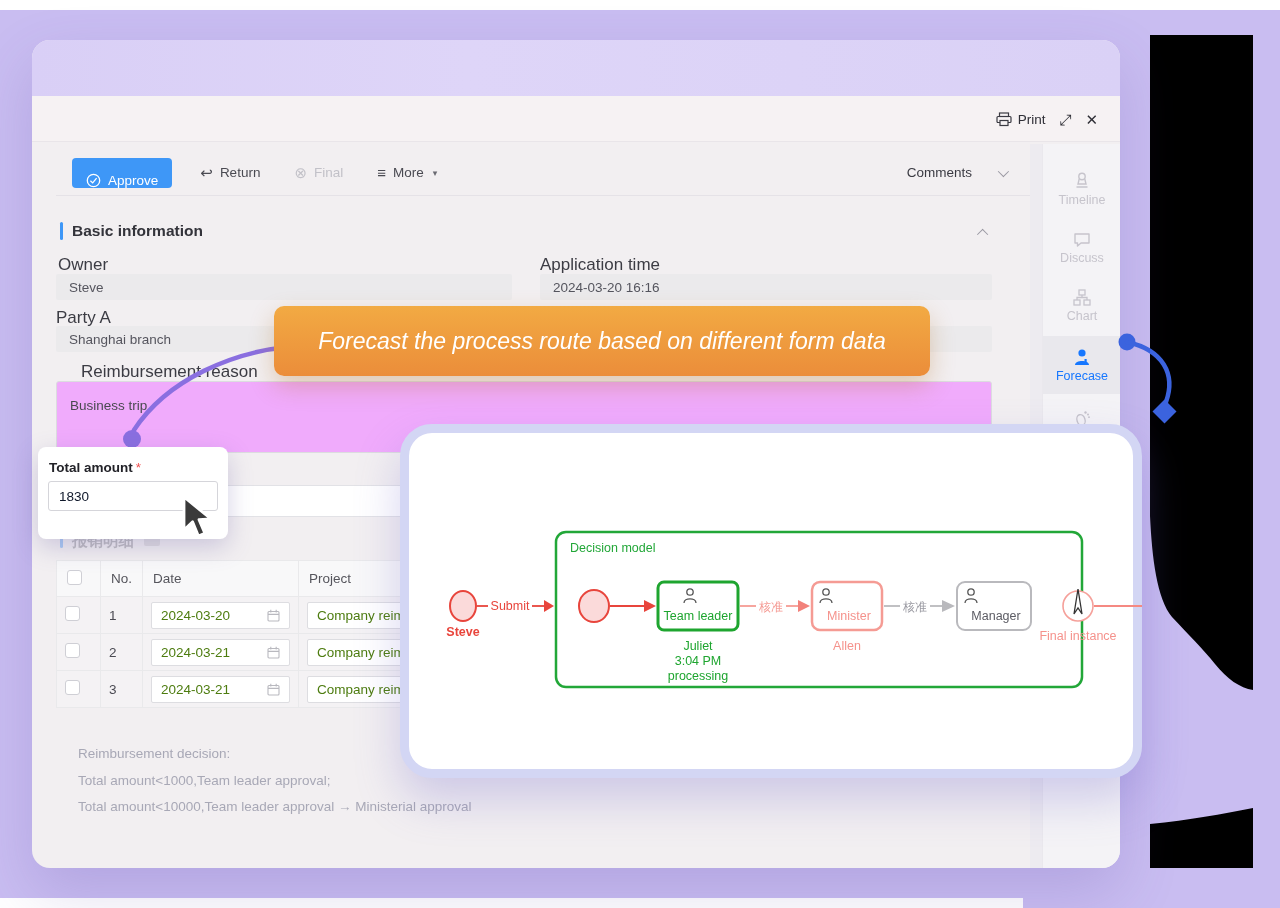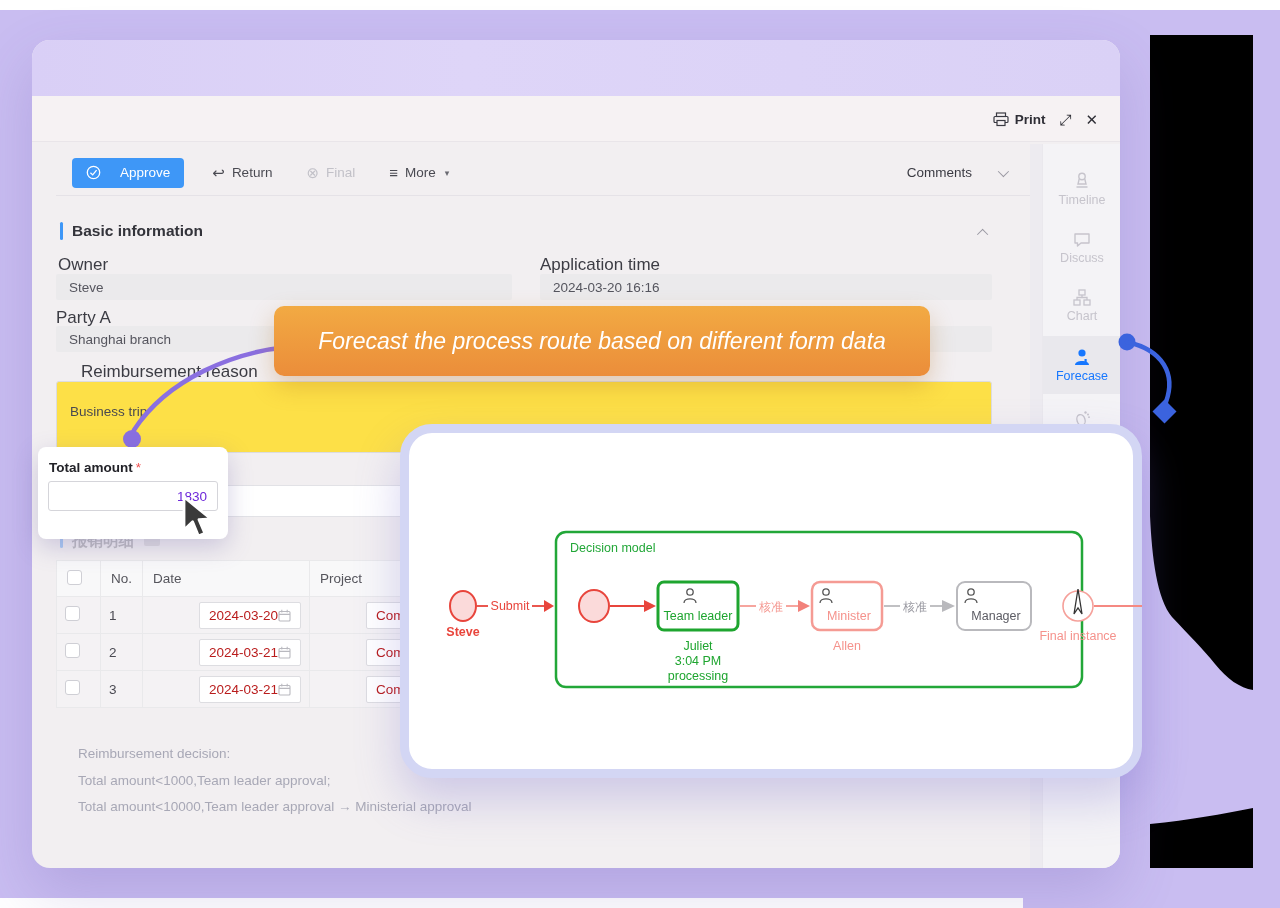--- a/index.html
+++ b/index.html
@@ -13,54 +13,54 @@
   
   .window{position:absolute;left:32px;top:40px;width:1088px;height:828px;border-radius:18px;
           overflow:hidden;background:#f2eff1;box-shadow:0 24px 60px rgba(92,70,160,.20);}
   .titlebar{position:absolute;left:0;top:0;width:100%;height:56px;
             background:linear-gradient(90deg,#d9cff6,#ded5f8 40%,#dad1f6);}
   .dot{position:absolute;top:61px;width:14px;height:14px;border-radius:50%;}
   .winheader{position:absolute;left:0;top:56px;width:100%;height:46px;background:#f6f2f3;
              border-bottom:1px solid #e9e5e9;}
   .wintitle{position:absolute;left:24px;top:12px;font-size:17px;font-weight:700;color:#26262c;}
   .headactions{position:absolute;right:22px;top:0;height:46px;display:flex;align-items:center;gap:14px;}
-  .print-btn{display:flex;align-items:center;gap:6px;font-size:13.5px;font-weight:700;color:#2f2f36;cursor:pointer;}
+  .print-btn{display:flex;align-items:center;gap:6px;font-size:13.5px;font-weight:400;color:#2f2f36;cursor:pointer;}
   .icon-btn{font-size:15px;color:#2f2f36;cursor:pointer;line-height:1;}
 
   
   .toolbar{position:absolute;left:24px;top:110px;width:974px;height:46px;display:flex;align-items:center;
            border-bottom:1px solid #e5e2e7;}
-  .btn-approve{display:flex;align-items:center;gap:19px;margin-left:16px;height:30px;padding:0 14px;
+  .btn-approve{display:flex;align-items:flex-end;gap:7px;margin-left:16px;height:30px;padding:0 14px;
                background:#3e97f7;color:#fff;border-radius:4px;font-size:13.5px;cursor:pointer;}
   .tb-item{display:flex;align-items:center;gap:7px;font-size:13.5px;color:#4a4a52;cursor:pointer;}
   .tb-item.disabled{color:#c2c1c8;cursor:default;}
   .tb-ic{font-size:15px;line-height:1;}
   .caret{font-size:9px;color:#6a6a72;margin-left:2px;}
   .comments{position:absolute;right:24px;display:flex;align-items:center;gap:26px;font-size:13.5px;color:#3a3a42;cursor:pointer;}
   .chev{display:inline-block;width:8px;height:8px;border-right:1.6px solid #9a98a2;border-bottom:1.6px solid #9a98a2;}
   .chev.down{transform:rotate(45deg) translateY(-2px);}
   .chev.up{transform:rotate(-135deg) translateY(-2px);}
 
   
   .sect-accent{position:absolute;width:3px;height:18px;background:#3e97f7;border-radius:2px;}
   .sect-title{position:absolute;font-size:15.5px;font-weight:700;color:#33333a;}
   .flabel{position:absolute;font-size:17px;color:#3c3c44;}
   .finput{position:absolute;height:26px;background:#ebeaec;border:none;border-radius:2px;
           font-size:13.5px;color:#55555e;padding:0 13px;font-family:inherit;}
-  .ftextarea{position:absolute;background:#fde047;border:1px solid #dcdcdf;border-radius:3px;
-             font-size:13.5px;color:#494950;padding:22px 13px;font-family:inherit;resize:none;}
+  .ftextarea{position:absolute;background:#f0abfc;border:1px solid #dcdcdf;border-radius:3px;
+             font-size:13.5px;color:#494950;padding:16px 13px;font-family:inherit;resize:none;}
   .fwhite{position:absolute;background:#fff;border:1px solid #e2e2e6;border-radius:3px;}
 
   
   .etable{position:absolute;left:24px;top:520px;width:974px;border-collapse:collapse;font-size:13.5px;color:#4a4a52;}
   .etable th{background:#f8f8f9;font-weight:400;color:#55555c;text-align:left;border:1px solid #e9e9eb;height:36px;padding:0 10px;}
   .etable td{border:1px solid #e9e9eb;height:37px;padding:0 8px;background:#f4f2f4;}
   .cellinput{display:flex;align-items:center;justify-content:space-between;background:#fff;
-             border:1px solid #dddde1;border-radius:2px;height:27px;padding:0 9px;font-size:13.5px;color:#b91c1c;
-             white-space:nowrap;overflow:hidden;margin-left:48px;}
+             border:1px solid #dddde1;border-radius:2px;height:27px;padding:0 9px;font-size:13.5px;color:#4d7c0f;
+             white-space:nowrap;overflow:hidden;}
   .ckbx{width:15px;height:15px;border:1.5px solid #cfcfd5;border-radius:3px;background:#fff;cursor:pointer;}
 
   .decision{position:absolute;left:46px;font-size:13.5px;color:#a8a8b6;}
 
   
   .sidebar{position:absolute;right:0;top:104px;width:78px;bottom:0;background:#f4f3f6;border-left:1px solid #eae8ed;}
   .gapband{position:absolute;right:78px;top:104px;width:12px;bottom:0;background:#edebf0;}
   .sb-item{position:absolute;left:0;width:78px;height:58px;display:flex;flex-direction:column;
            align-items:center;justify-content:center;gap:0;cursor:pointer;}
   .sb-label{font-size:12.5px;color:#c6c4cc;}
@@ -70,21 +70,21 @@
   
   .conn-svg{position:absolute;left:0;top:0;width:1280px;height:908px;pointer-events:none;}
   .tooltip{position:absolute;left:274px;top:306px;width:656px;height:70px;border-radius:10px;
            background:linear-gradient(180deg,#f2aa43,#eb8d3a);box-shadow:0 10px 24px rgba(180,110,30,.30);
            display:flex;align-items:center;justify-content:center;color:#fff;font-size:23px;font-weight:500;font-style:italic;}
   .popup{position:absolute;left:38px;top:447px;width:190px;height:92px;background:#fff;border-radius:8px;
          box-shadow:0 8px 24px rgba(100,90,160,.28);}
   .popup-label{position:absolute;left:11px;top:13px;font-size:13.5px;font-weight:700;color:#222228;}
   .req{color:#ef4d4d;font-weight:400;margin-left:3px;}
   .popup-input{position:absolute;left:10px;top:34px;width:170px;height:30px;border:1px solid #d5d5da;
-               border-radius:3px;font-size:13.5px;color:#6d28d9;padding:0 10px;font-family:inherit;text-align:right;}
+               border-radius:3px;font-size:13.5px;color:#0f172a;padding:0 10px;font-family:inherit;}
   .flowcard{position:absolute;left:400px;top:424px;width:742px;height:354px;background:#fff;
             border:9px solid #d3d6f4;border-radius:32px;box-shadow:0 22px 45px rgba(110,100,200,.28);}
   .flow-svg{position:absolute;left:400px;top:424px;width:742px;height:354px;}
   .cursor-svg{position:absolute;pointer-events:none;}
 </style>
 </head>
 <body>
 
 <div class="stage">
 

